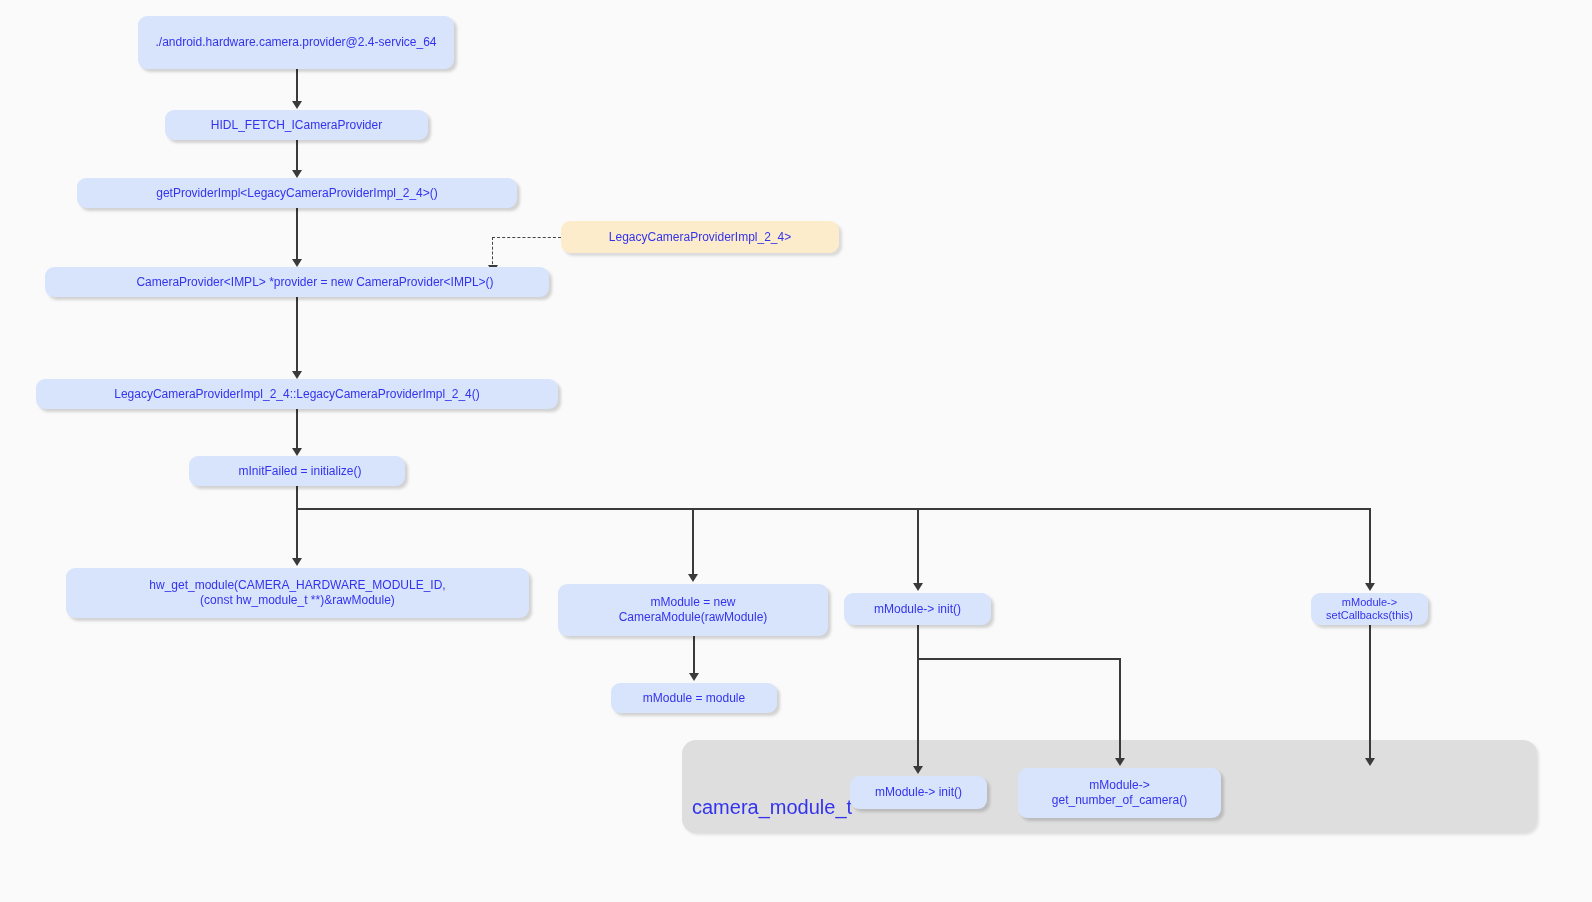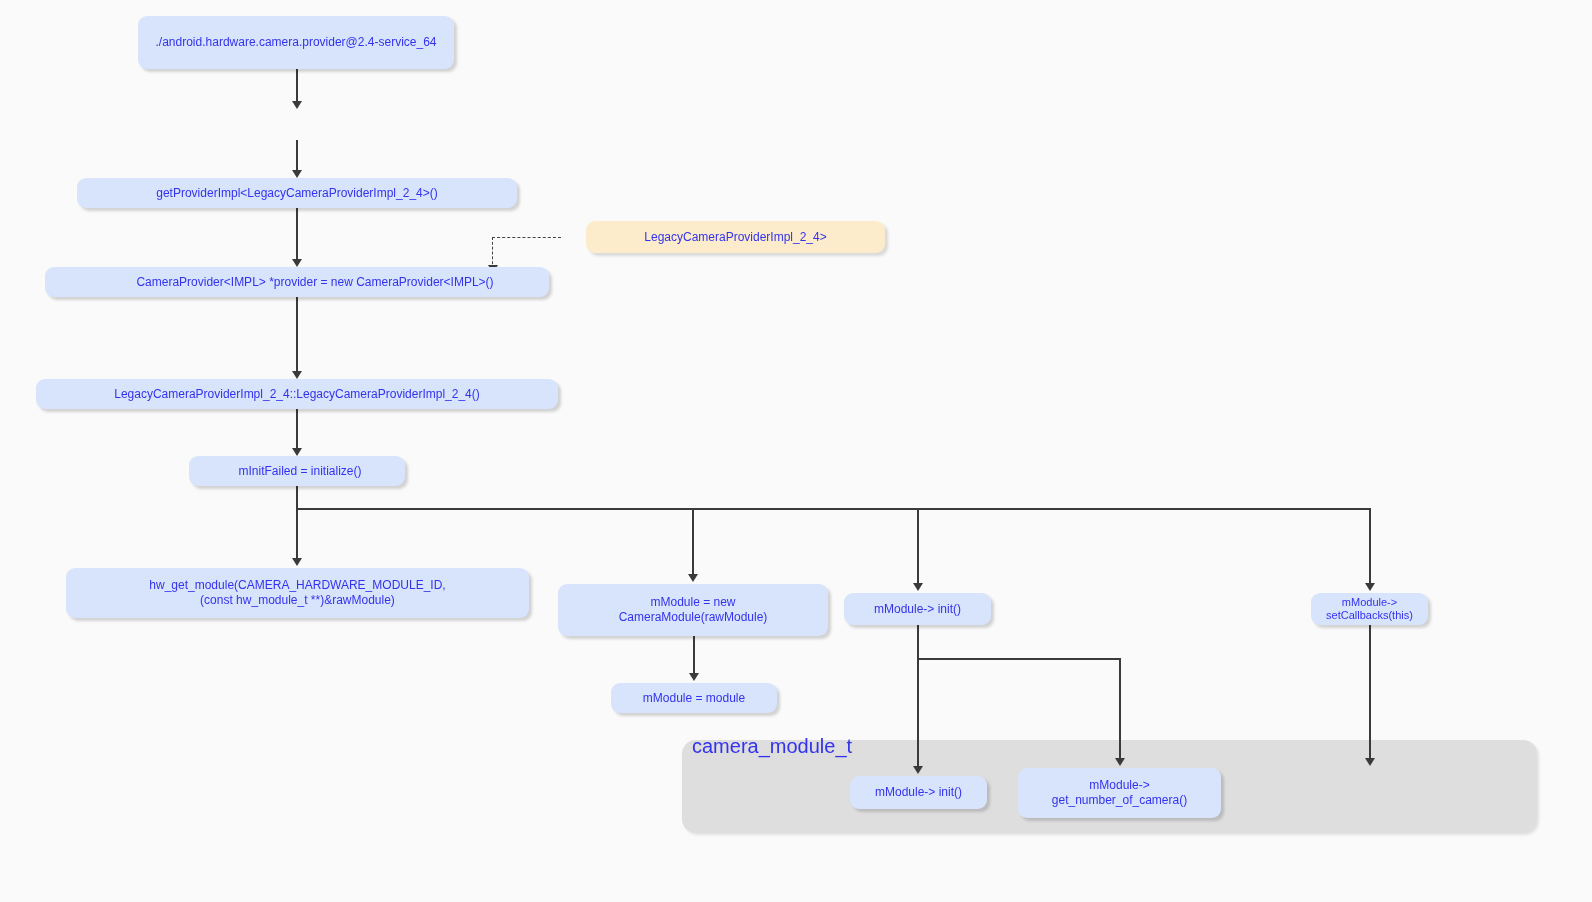--- a/index.html
+++ b/index.html
@@ -82,24 +82,25 @@
     z-index: 2;
   }
 </style>
 </head>
 <body>
 
 <div id="canvas">
 
   <div class="node" style="left:138px; top:16px; width:316px; height:53px;">./android.hardware.camera.provider@2.4-service_64</div>
 
+  <div class="node" style="left:165px; top:110px; width:263px; height:30px;">HIDL_FETCH_ICameraProvider</div>
 
   <div class="node" style="left:77px; top:178px; width:440px; height:30px;border-radius:9px;">getProviderImpl&lt;LegacyCameraProviderImpl_2_4&gt;()</div>
 
-  <div class="node note" style="left:561px; top:221px; width:299px; height:32px;margin-left:25px;">LegacyCameraProviderImpl_2_4&gt;</div>
+  <div class="node note" style="left:561px; top:221px; width:278px; height:32px;">LegacyCameraProviderImpl_2_4&gt;</div>
 
   <div class="node" style="left:45px; top:267px; width:504px; height:30px;padding-left:46px;">CameraProvider&lt;IMPL&gt; *provider = new CameraProvider&lt;IMPL&gt;()</div>
 
   <div class="node" style="left:36px; top:379px; width:522px; height:30px;">LegacyCameraProviderImpl_2_4::LegacyCameraProviderImpl_2_4()</div>
 
   <div class="node" style="left:189px; top:456px; width:216px; height:30px;padding-left:16px;">mInitFailed = initialize()</div>
 
   <div class="node" style="left:66px; top:568px; width:463px; height:50px;">hw_get_module(CAMERA_HARDWARE_MODULE_ID,
 (const hw_module_t **)&amp;rawModule)</div>
 
@@ -107,21 +108,21 @@
 CameraModule(rawModule)</div>
 
   <div class="node" style="left:611px; top:683px; width:166px; height:30px;">mModule = module</div>
 
   <div class="node" style="left:844px; top:593px; width:147px; height:32px;">mModule-&gt; init()</div>
 
   <div class="node small" style="left:1311px; top:593px; width:117px; height:32px;">mModule-&gt;
 setCallbacks(this)</div>
 
   <div class="group" style="left:682px; top:740px; width:855px; height:93px;"></div>
-  <div class="group-label" style="left:692px; top:735px;">camera_module_t</div>
+  <div class="group-label" style="left:692px; top:796px;">camera_module_t</div>
 
   <div class="node" style="left:850px; top:776px; width:137px; height:33px;">mModule-&gt; init()</div>
 
   <div class="node" style="left:1018px; top:768px; width:203px; height:50px;">mModule-&gt;
 get_number_of_camera()</div>
 
 
   <div class="edge v" style="left:296px; top:69px; height:34px;"></div>
   <div class="arrowhead" style="left:292px; top:101px;"></div>
 

